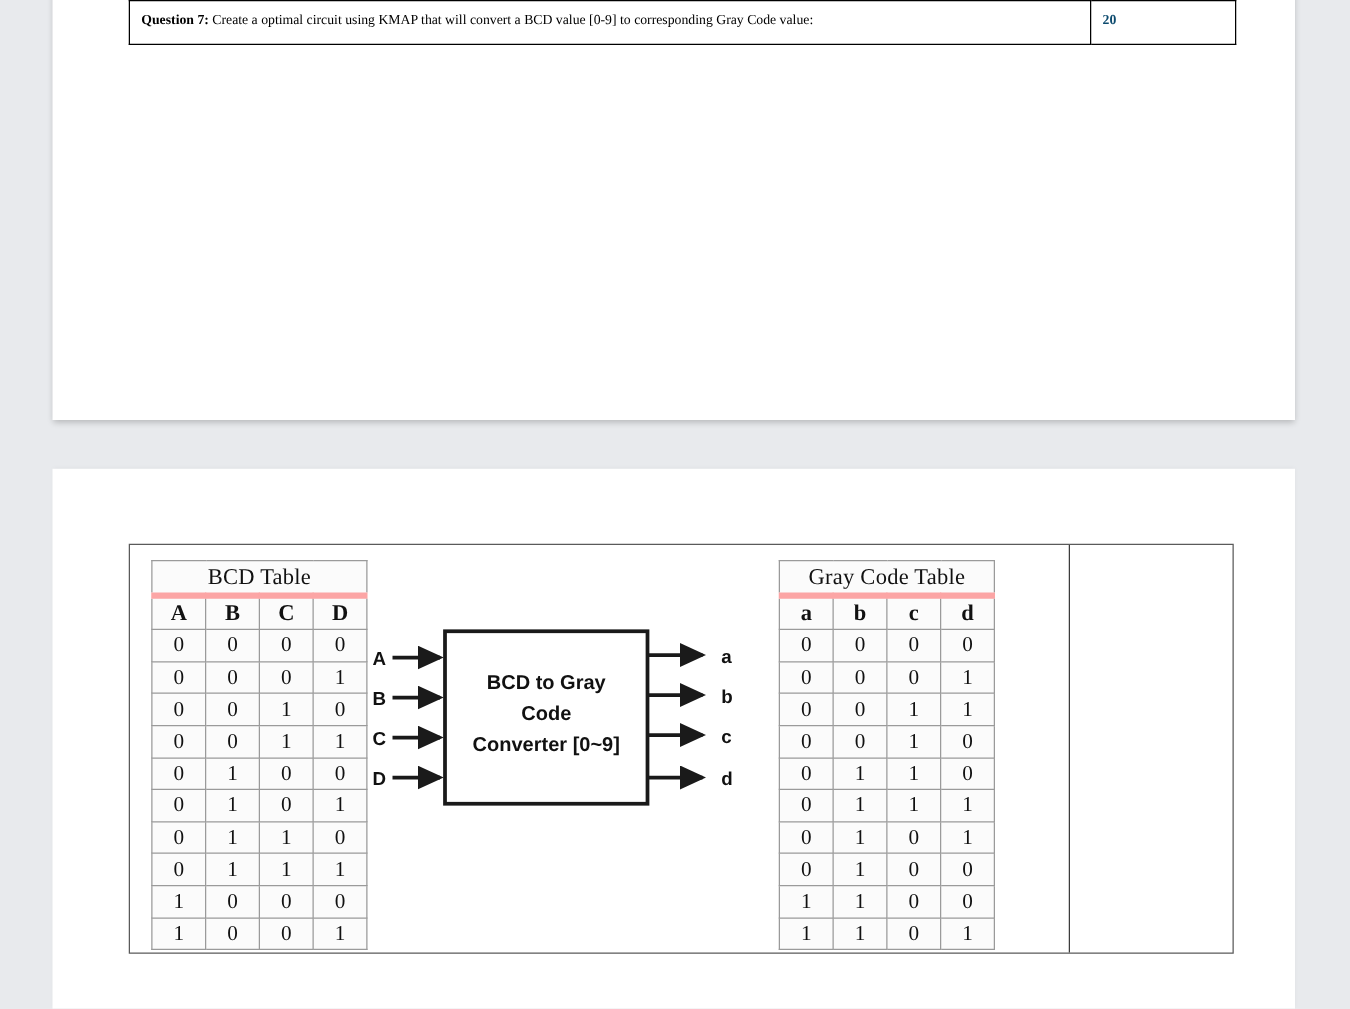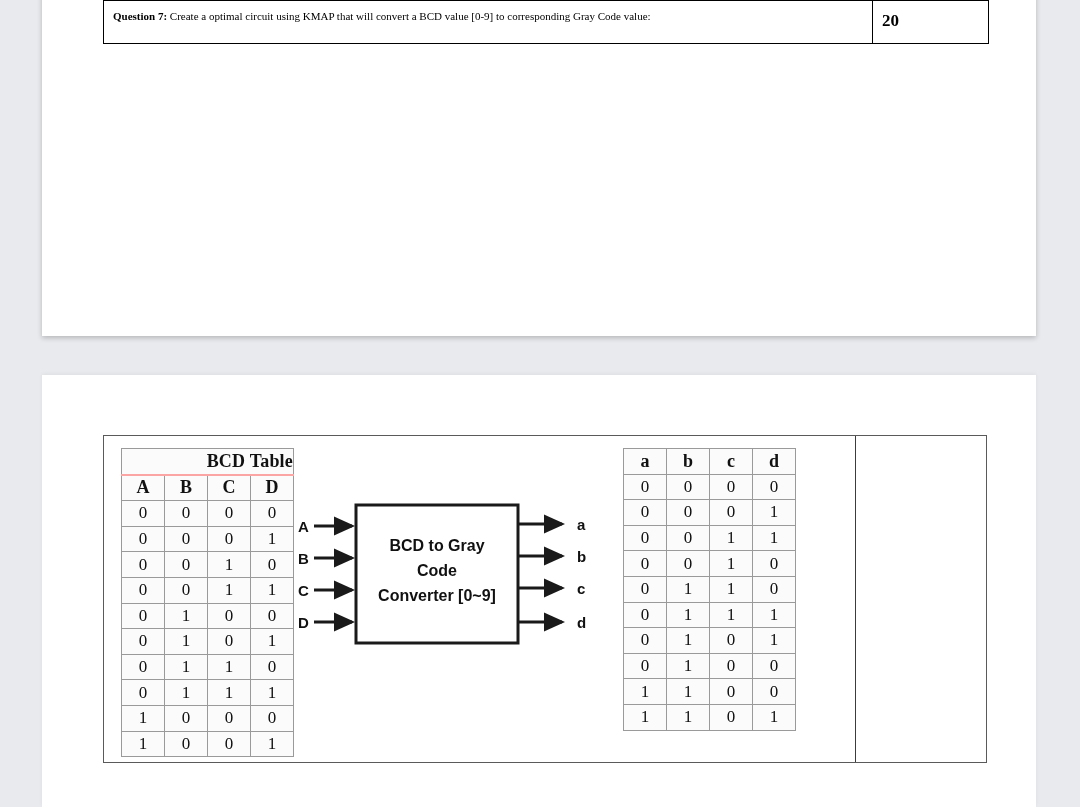--- a/index.html
+++ b/index.html
@@ -49,24 +49,24 @@
     padding: 8px 9px 10px 9px;
   }
   .q-body {
     width: 750px;
     font-size: 11px;
     line-height: 1.42;
     color: #000;
   }
   .q-body b { font-weight: bold; }
   .q-marks {
-    font-size: 17px;
+    font-size: 11px;
     font-weight: bold;
     line-height: 1.42;
-    color: #000000;
+    color: #0c4a6e;
     margin-top: 12px;
   }
 
   
   .atable {
     position: absolute;
     left: 61px;
     top: 60px;
     width: 884px;
     height: 328px;
@@ -102,25 +102,24 @@
     width: 42px;
     height: 24.6px;
     text-align: center;
     vertical-align: middle;
     font-family: "Liberation Serif", serif;
     font-size: 17px;
     color: #111;
     padding: 0;
   }
   .bin-table th.title {
-    font-weight: bold;
+    font-weight: normal;
     font-size: 18px;
     letter-spacing: 0.2px;
-    border-bottom: 2px solid #fca5a5;
-    text-align: right;
+    border-bottom: 5px solid #fca5a5;
   }
   .bin-table th.colhead {
     font-weight: bold;
     font-size: 18px;
   }
   #bcd-table  { left: 17px;  top: 12px; }
   #gray-table { left: 519px; top: 12px; }
 
   
   .diagram {
@@ -264,20 +263,23 @@
 
           <text x="143" y="60" text-anchor="middle" font-family="'Liberation Sans', sans-serif" font-size="16" font-weight="bold" fill="#111">BCD to Gray</text>
           <text x="143" y="85" text-anchor="middle" font-family="'Liberation Sans', sans-serif" font-size="16" font-weight="bold" fill="#111">Code</text>
           <text x="143" y="110" text-anchor="middle" font-family="'Liberation Sans', sans-serif" font-size="16" font-weight="bold" fill="#111">Converter [0~9]</text>
         </svg>
       </div>
 
       <table class="bin-table" id="gray-table">
         <thead>
           <tr>
+            <th class="title" colspan="4">Gray Code Table</th>
+          </tr>
+          <tr>
             <th class="colhead">a</th>
             <th class="colhead">b</th>
             <th class="colhead">c</th>
             <th class="colhead">d</th>
           </tr>
         </thead>
         <tbody>
           <tr>
             <td>0</td>
             <td>0</td>

